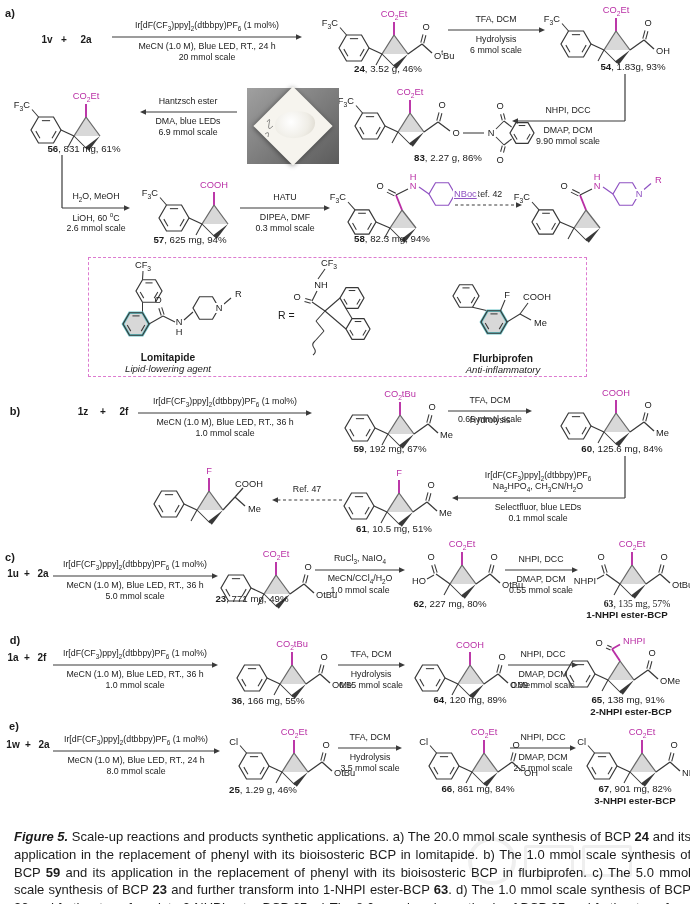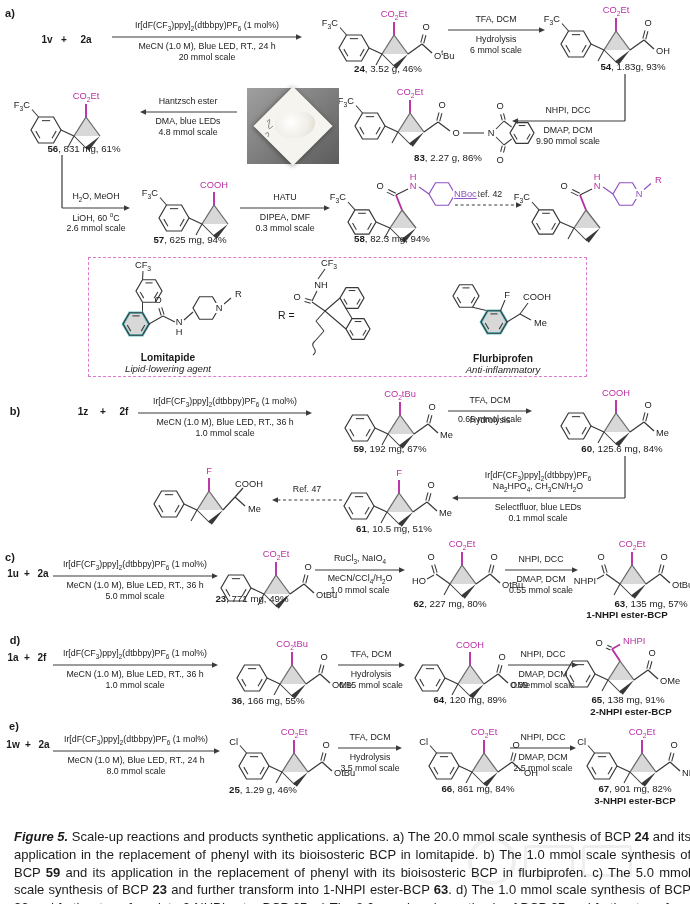--- a/index.html
+++ b/index.html
@@ -76,21 +76,21 @@
     <span class="cond" style="left: 568px; top: 130.5px;">DMAP,  DCM</span>
     <span class="cond" style="left: 568px; top: 142px;">9.90 mmol scale</span>
     <div class="mol" style="left: 138px; top: 107px; width: 101px; height: 10px;">
       <svg width="101" height="10">
         <line x1="99" y1="5" x2="7" y2="5" stroke="#3a3a3a" stroke-width="1.2"></line>
         <polygon points="2,5 8,2.3 8,7.7" fill="#3a3a3a" stroke="none"></polygon>
       </svg>
     </div>
     <span class="cond" style="left: 188px; top: 102px;">Hantzsch ester</span>
     <span class="cond" style="left: 188px; top: 121.5px;">DMA, blue LEDs</span>
-    <span class="cond" style="left: 188px; top: 133px;">4.8 mmol scale</span>
+    <span class="cond" style="left: 188px; top: 133px;">6.9 mmol scale</span>
     <div class="mol" style="left: 60px; top: 203px; width: 72px; height: 10px;">
       <svg width="72" height="10">
         <line x1="2" y1="5" x2="65" y2="5" stroke="#3a3a3a" stroke-width="1.2"></line>
         <polygon points="70,5 64,2.3 64,7.7" fill="#3a3a3a" stroke="none"></polygon>
       </svg>
     </div>
     <span class="cond" style="left: 96px; top: 198px;">H<sub>2</sub>O, MeOH</span>
     <span class="cond" style="left: 96px; top: 217.5px;">LiOH,  60 <sup>o</sup>C</span>
     <span class="cond" style="left: 96px; top: 229px;">2.6 mmol scale</span>
     <div class="mol" style="left: 238px; top: 203px; width: 94px; height: 10px;">
@@ -828,21 +828,21 @@
     <span class="cap" style="left: 633px; top: 67px;"><b>54</b>, 1.83g, 93%</span>
     <span class="cap" style="left: 448px; top: 158px;"><b>83</b>, 2.27 g, 86%</span>
     <span class="cap" style="left: 84px; top: 149px;"><b>56</b>, 831 mg, 61%</span>
     <span class="cap" style="left: 190px; top: 240px;"><b>57</b>, 625 mg, 94%</span>
     <span class="cap" style="left: 392px; top: 239px;"><b>58</b>, 82.3 mg, 94%</span>
     <span class="cap" style="left: 390px; top: 449px;"><b>59</b>, 192 mg, 67%</span>
     <span class="cap" style="left: 622px; top: 449px;"><b>60</b>, 125.6 mg, 84%</span>
     <span class="cap" style="left: 394px; top: 529px;"><b>61</b>, 10.5 mg, 51%</span>
     <span class="cap" style="left: 252px; top: 599px;"><b>23</b>, 771 mg, 49%</span>
     <span class="cap" style="left: 450px; top: 604px;"><b>62</b>, 227 mg, 80%</span>
-    <span class="cap" style="left: 651px; top: 604px;"><b>63</b>, 135 mg, 57%</span>
+    <span class="cap" style="left: 637px; top: 604px; font-family: Liberation Serif, serif;"><b>63</b>, 135 mg, 57%</span>
     <span class="cap" style="left: 268px; top: 701px;"><b>36</b>, 166 mg, 55%</span>
     <span class="cap" style="left: 470px; top: 700px;"><b>64</b>, 120 mg, 89%</span>
     <span class="cap" style="left: 628px; top: 700px;"><b>65</b>, 138 mg, 91%</span>
     <span class="cap" style="left: 263px; top: 790px;"><b>25</b>, 1.29 g, 46%</span>
     <span class="cap" style="left: 478px; top: 789px;"><b>66</b>, 861 mg, 84%</span>
     <span class="cap" style="left: 635px; top: 789px;"><b>67</b>, 901 mg, 82%</span>
     <span class="tag" style="left: 627px; top: 615px;">1-NHPI ester-BCP</span>
     <span class="tag" style="left: 631px; top: 712px;">2-NHPI ester-BCP</span>
     <span class="tag" style="left: 635px; top: 801px;">3-NHPI ester-BCP</span>
     <span class="name" style="left: 168px; top: 358px;">Lomitapide</span>

